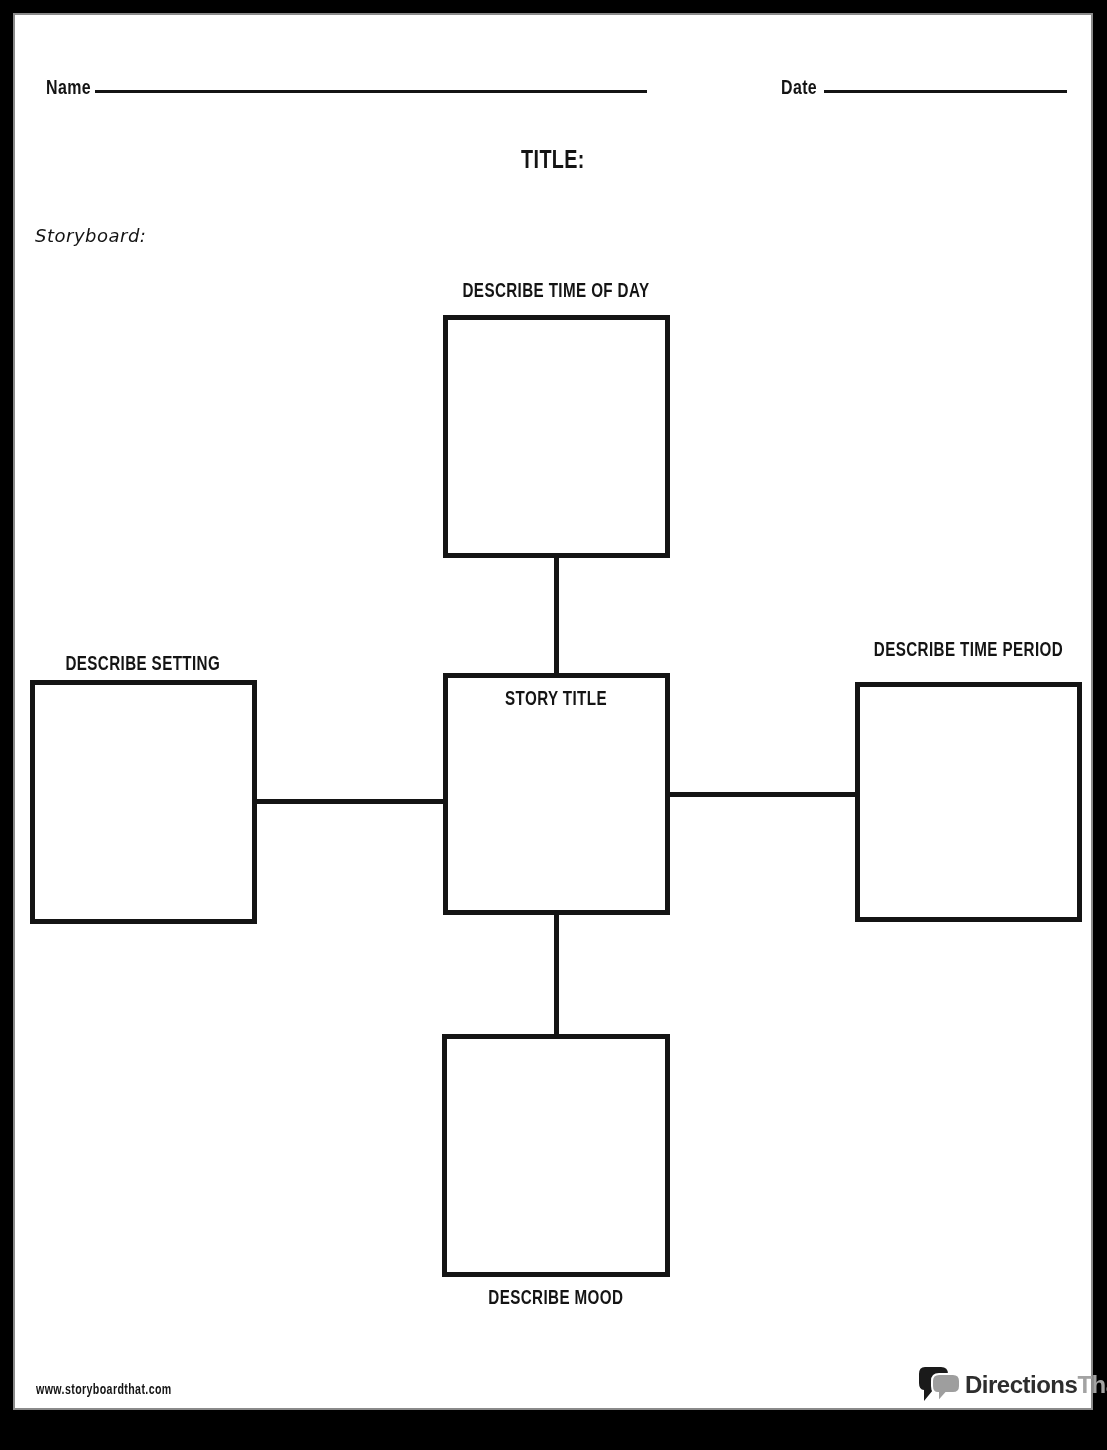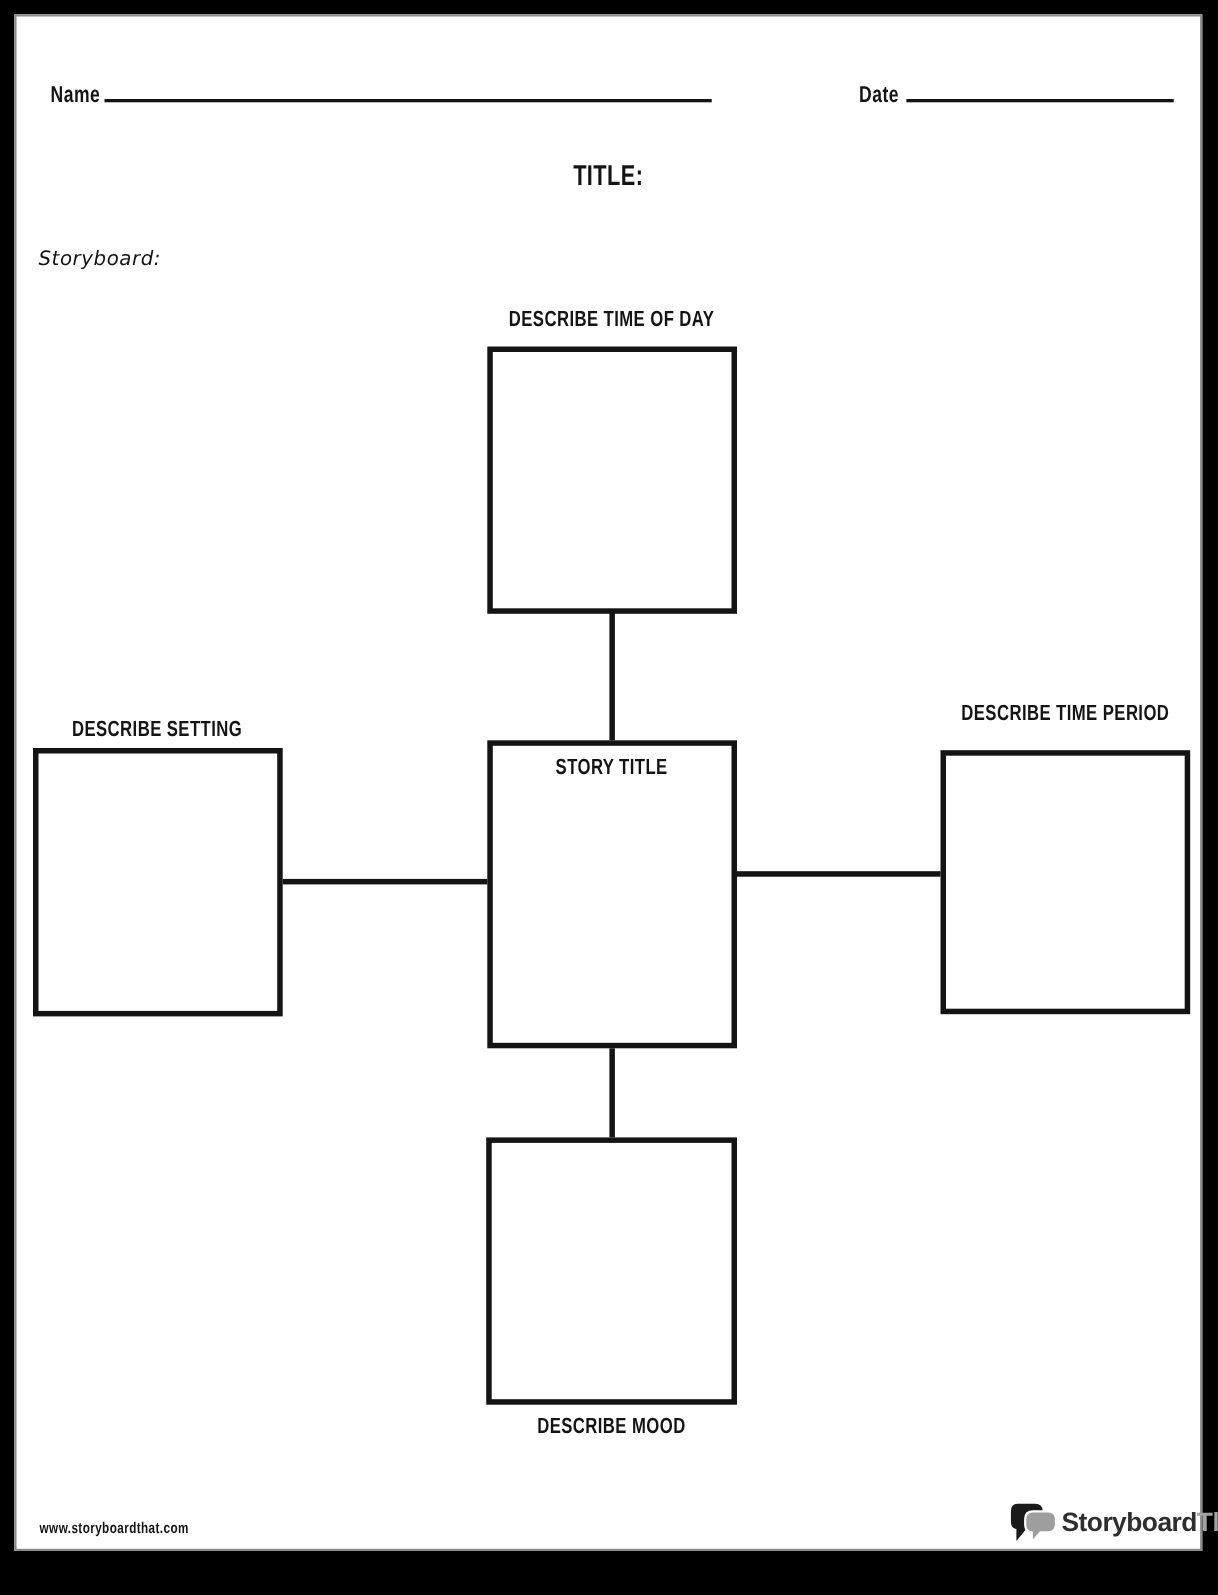--- a/index.html
+++ b/index.html
@@ -81,21 +81,21 @@
     letter-spacing: 0.5px;
   }
 
   
   .node-box {
     position: absolute;
     border: 5px solid var(--ink);
     background: var(--page-bg);
   }
   .box-top    { left: 428px; top: 300px;  width: 227px; height: 243px; }
-  .box-center { left: 428px; top: 658px;  width: 227px; height: 280px; }
+  .box-center { left: 428px; top: 658px;  width: 227px; height: 242px; }
   .box-left   { left: 15px;  top: 665px;  width: 227px; height: 244px; }
   .box-right  { left: 840px; top: 667px;  width: 227px; height: 240px; }
   .box-bottom { left: 427px; top: 1019px; width: 228px; height: 243px; }
 
   .node-label {
     position: absolute;
     width: 300px;
     text-align: center;
     font-size: 20px;
   }
@@ -205,18 +205,18 @@
     </div>
 
     <div class="logo">
       <span class="logo-icon">
         <svg width="46" height="44" viewBox="0 0 46 44" xmlns="http://www.w3.org/2000/svg">
           <path class="bubble-back" d="M9,4 h16 q7,0 7,7 v9 q0,7 -7,7 h-8 l-9,11 v-11 q-5,-0.5 -5,-7 v-9 q0,-7 6,-7 z"></path>
           <path class="bubble-front" d="M23,11 h14 q7,0 7,7 v5 q0,7 -7,7 h-7 l-8,9 v-9 q-6,0 -6,-7 v-5 q0,-7 7,-7 z"></path>
         </svg>
       </span>
       <span class="logo-text">
-        <span class="dark">Storyboard</span><span class="light">That</span>
+        <span class="dark">Directions</span><span class="light">That</span>
       </span>
     </div>
 
   </div>
 </div>
 
 </body></html>

